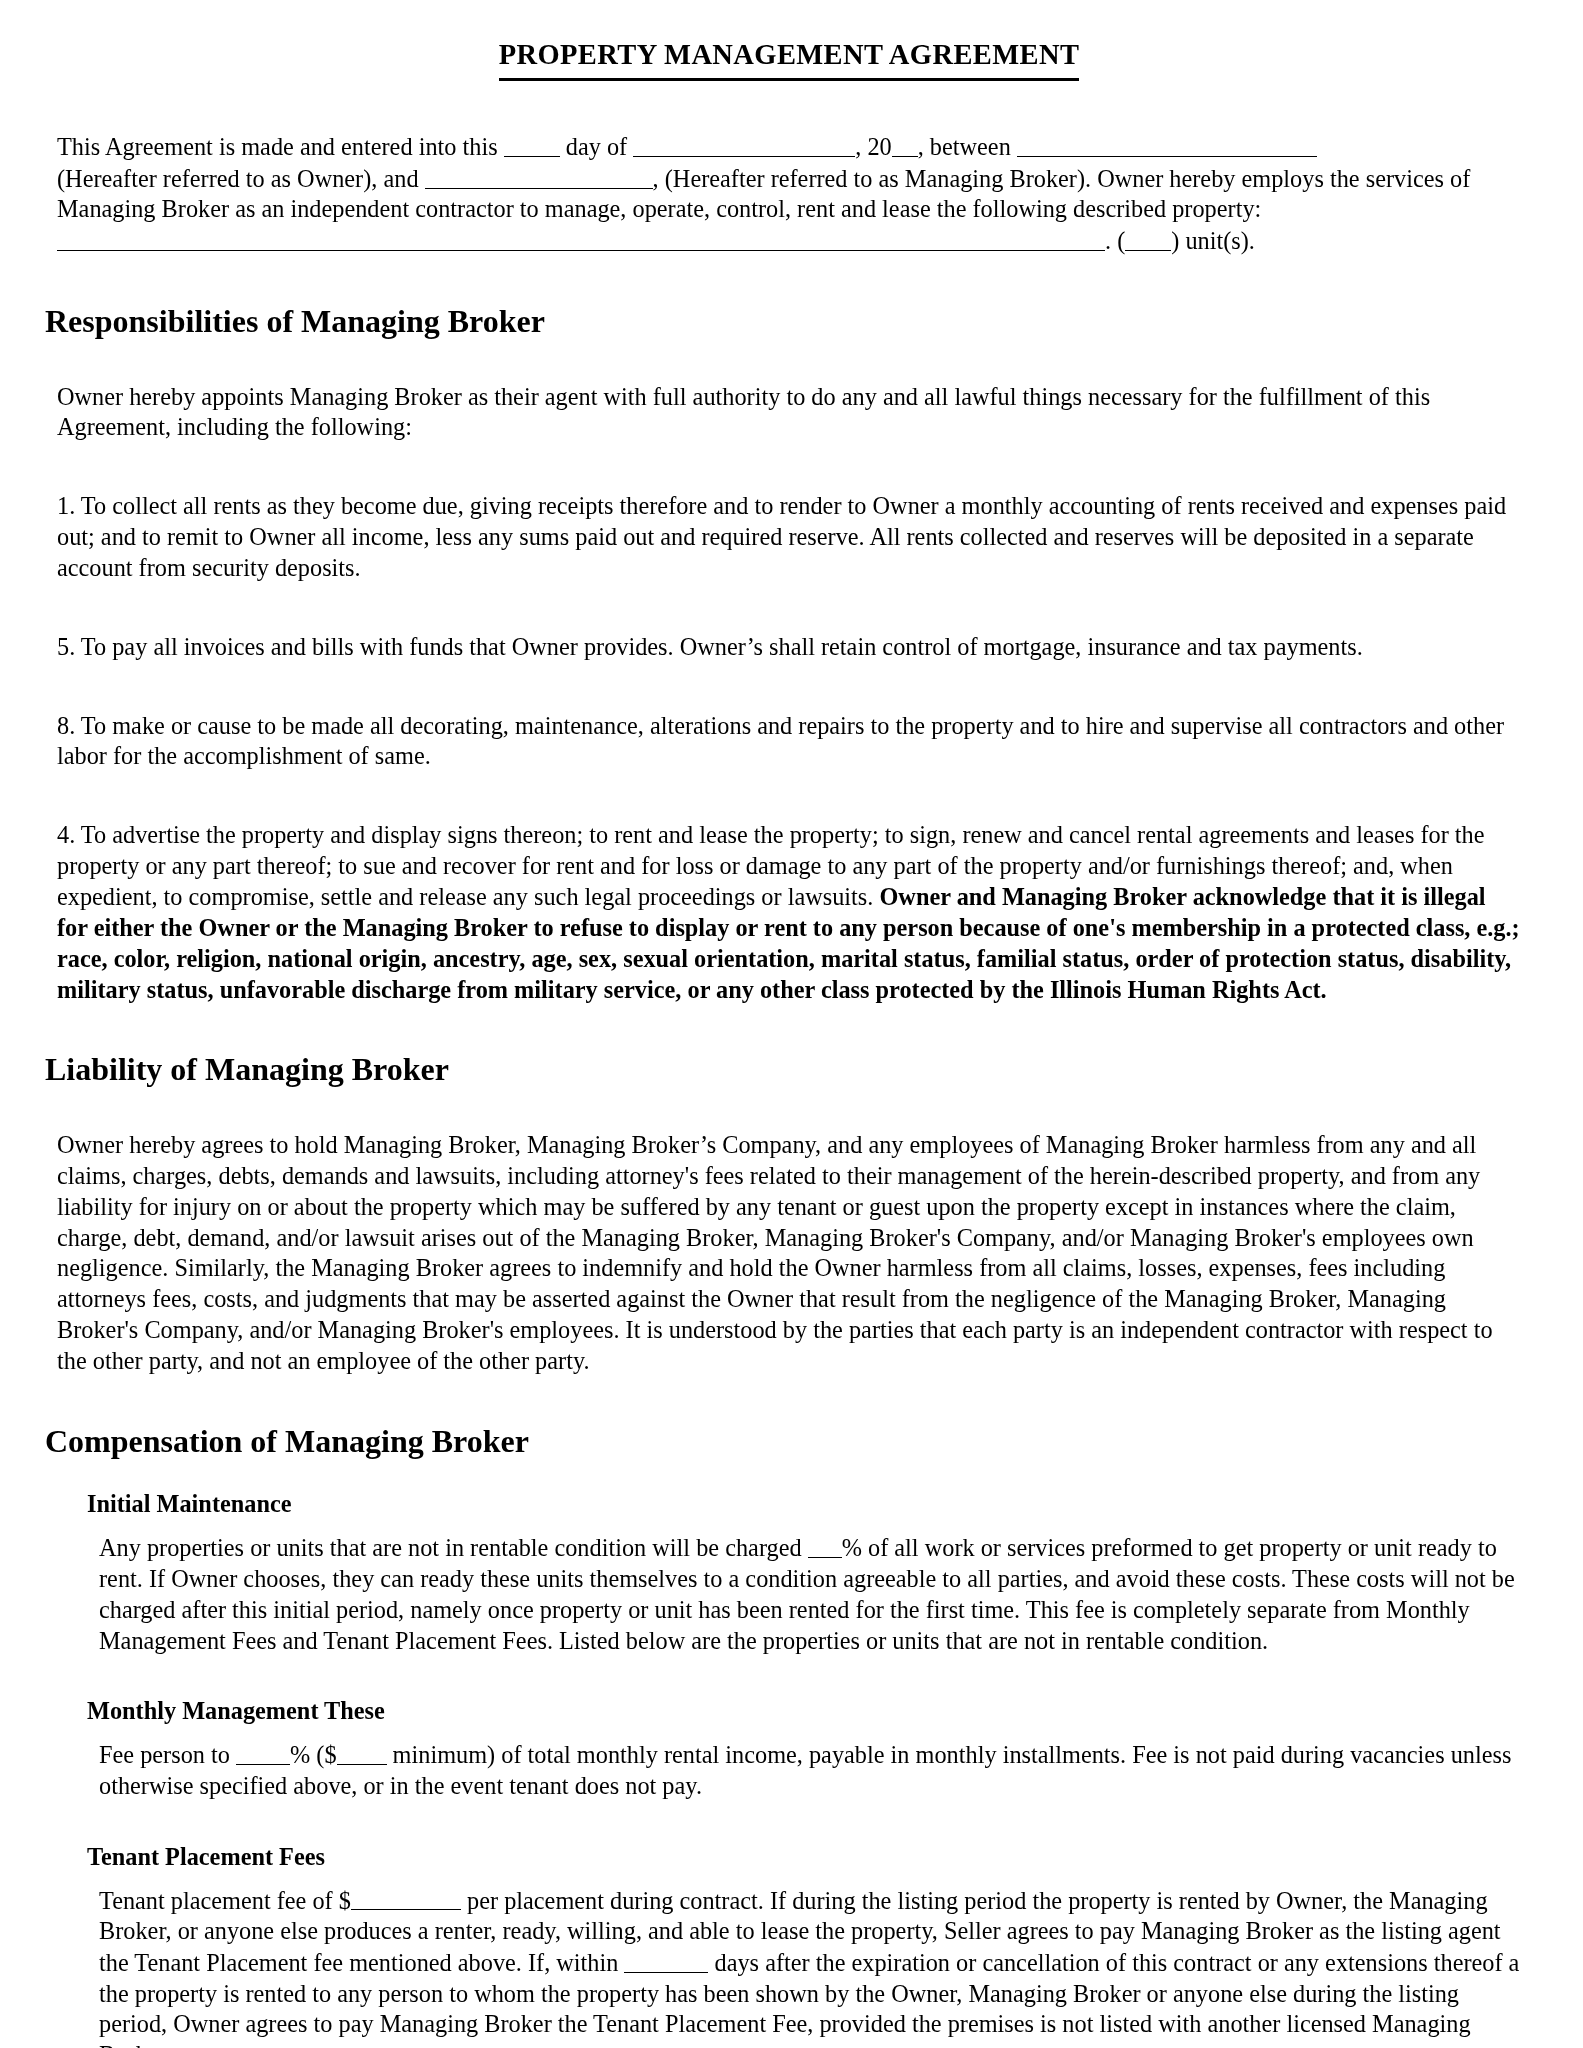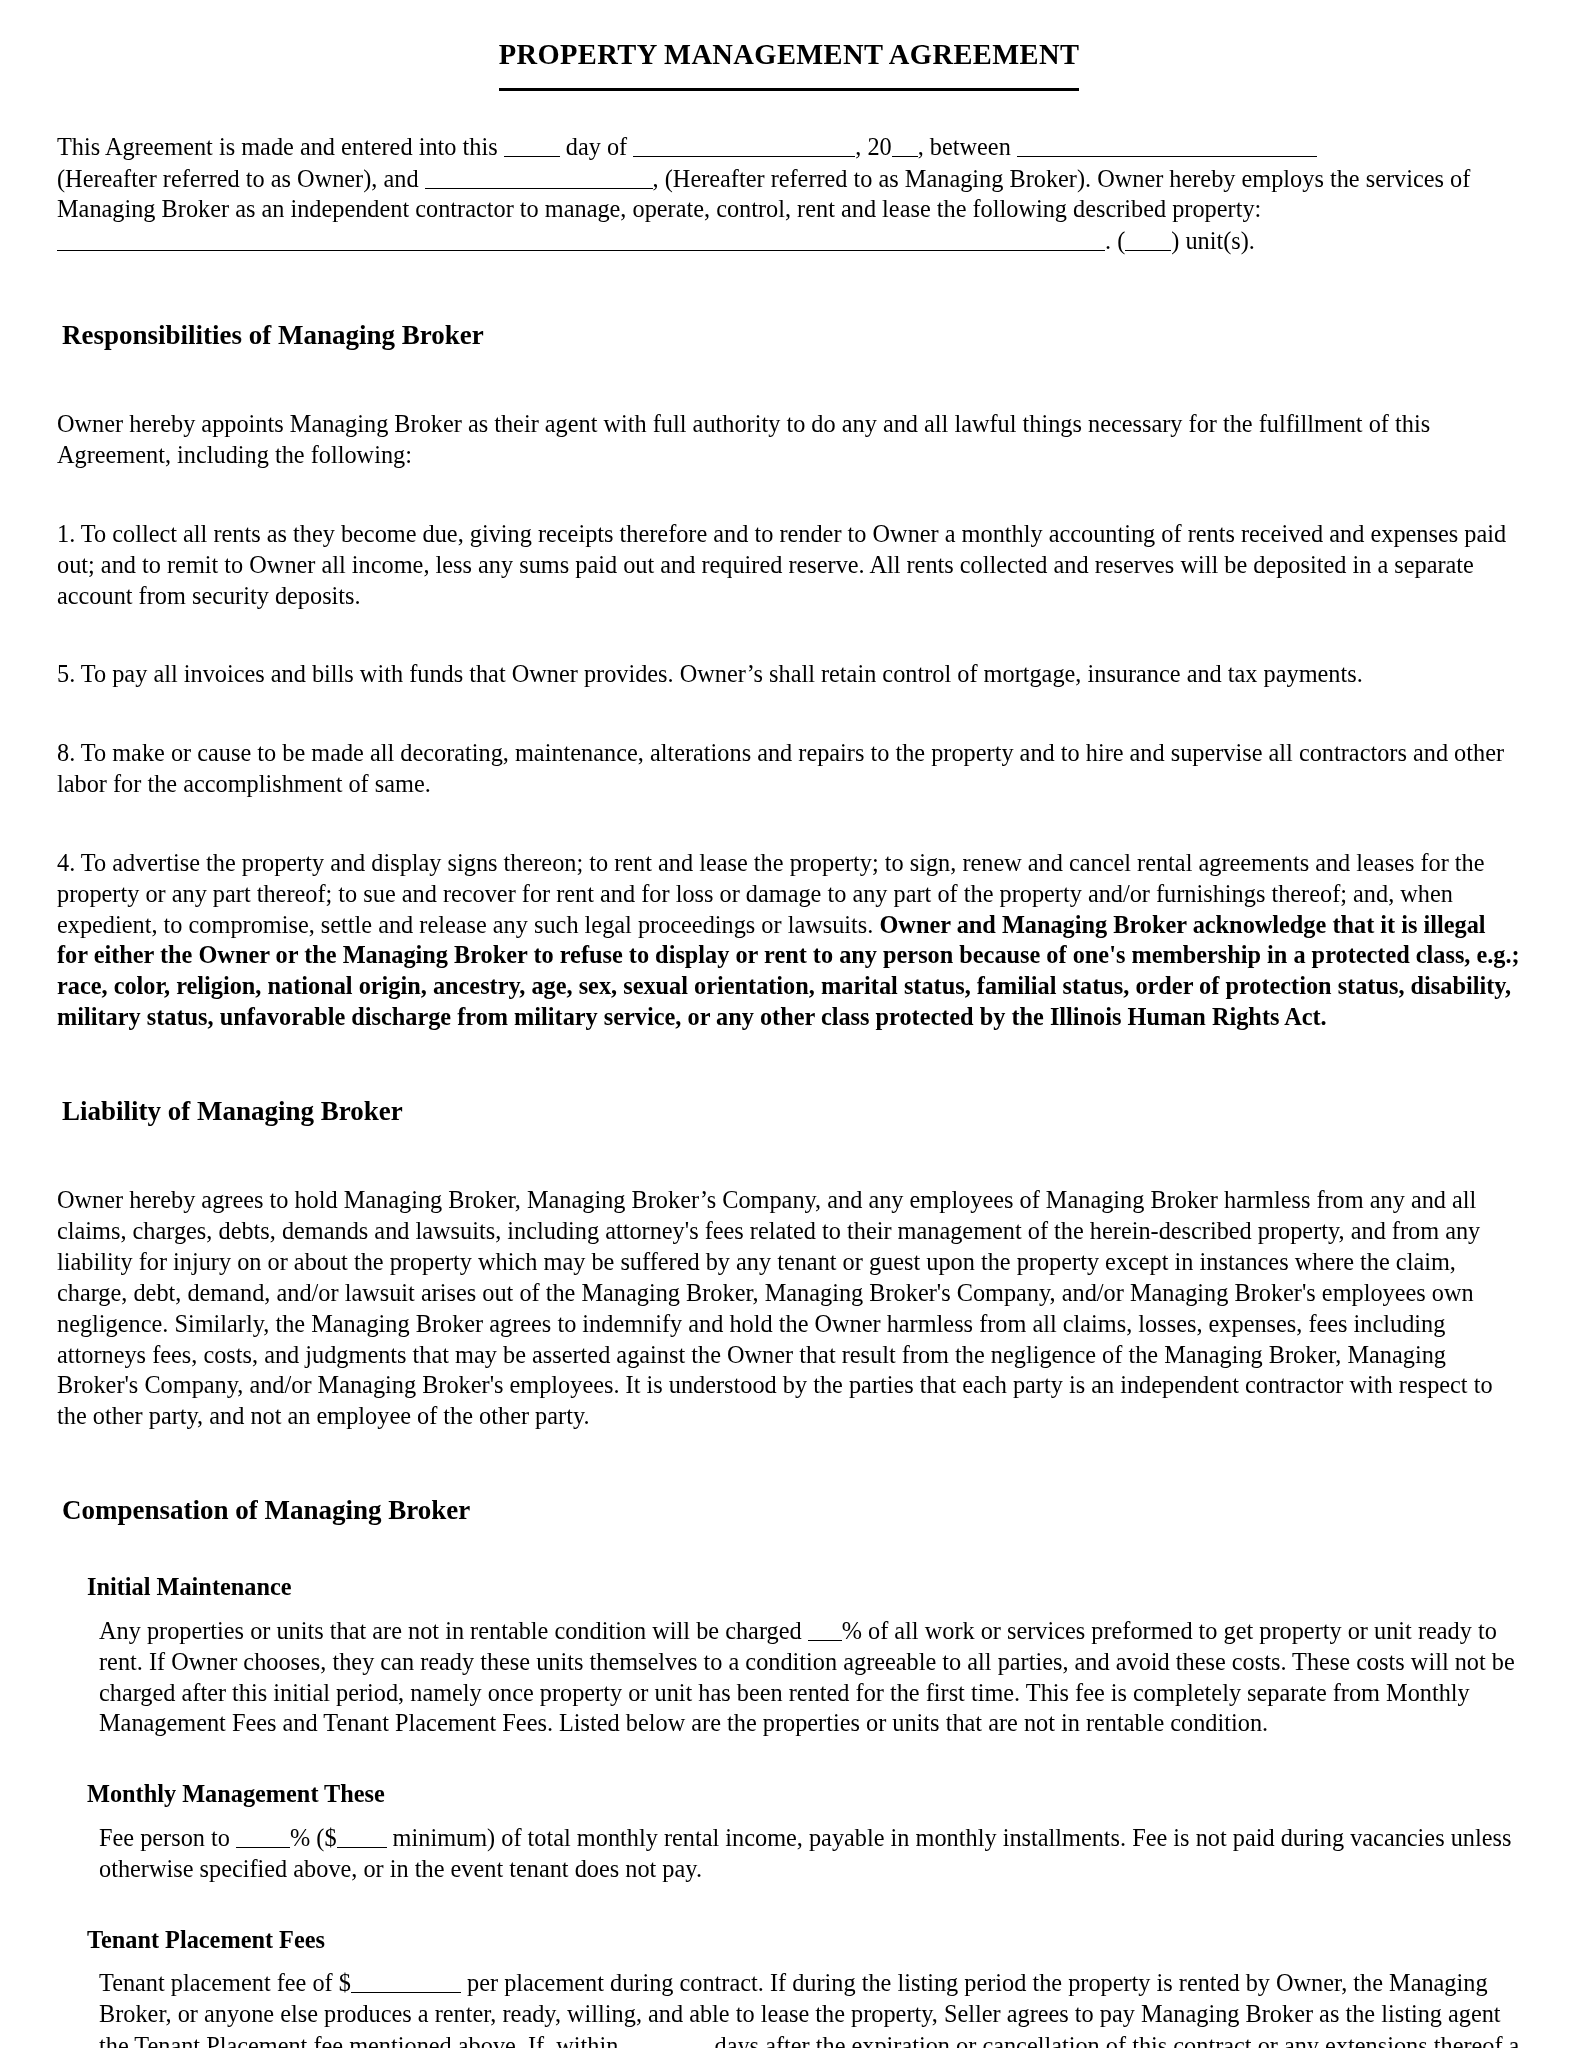--- a/index.html
+++ b/index.html
@@ -24,21 +24,21 @@
   .doc-title {
     text-align: center;
     font-size: 28.5px;
     font-weight: bold;
     letter-spacing: 0.4px;
     margin: 10px 0 0 0;
     line-height: 1.2;
   }
   .doc-title span.tu {
     border-bottom: 3px solid #000;
-    padding-bottom: 18px;
+    padding-bottom: 8px;
   }
   p {
     margin: 12px;
     font-size: 24.3px;
     line-height: 1.27;
     text-align: left;
   }
   .intro {
     margin-top: 27px;
   }
@@ -57,23 +57,23 @@
   .b-prop   { width: 1048px; }
   .b-units  { width: 46px; }
   .b-pct    { width: 34px; }
   .b-feepct { width: 54px; }
   .b-feemin { width: 50px; }
   .b-tpf    { width: 110px; }
   .b-days   { width: 84px; }
 
   .sec-head {
     font-weight: bold;
-    font-size: 27px;
+    font-size: 32px;
     line-height: 1.27;
-    margin: 17px;
+    margin: 0;
   }
   .sp-lg   { height: 32px; }
   .sp-md   { height: 28px; }
   .sp-sm   { height: 24px; }
   .sub {
     margin-left: 42px;
   }
   .sub-head {
     font-weight: bold;
     font-size: 24.3px;

